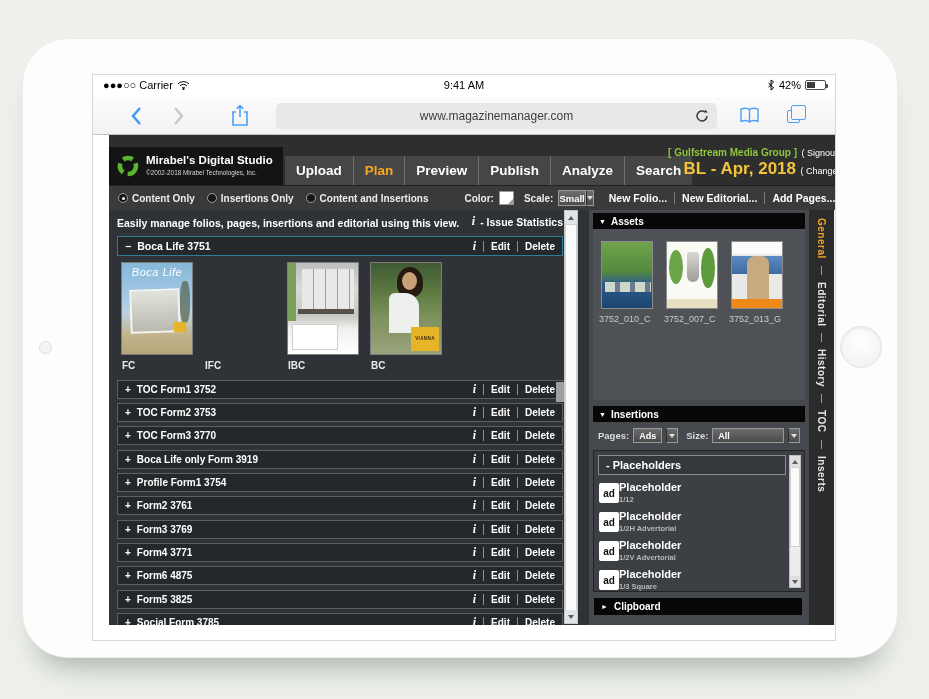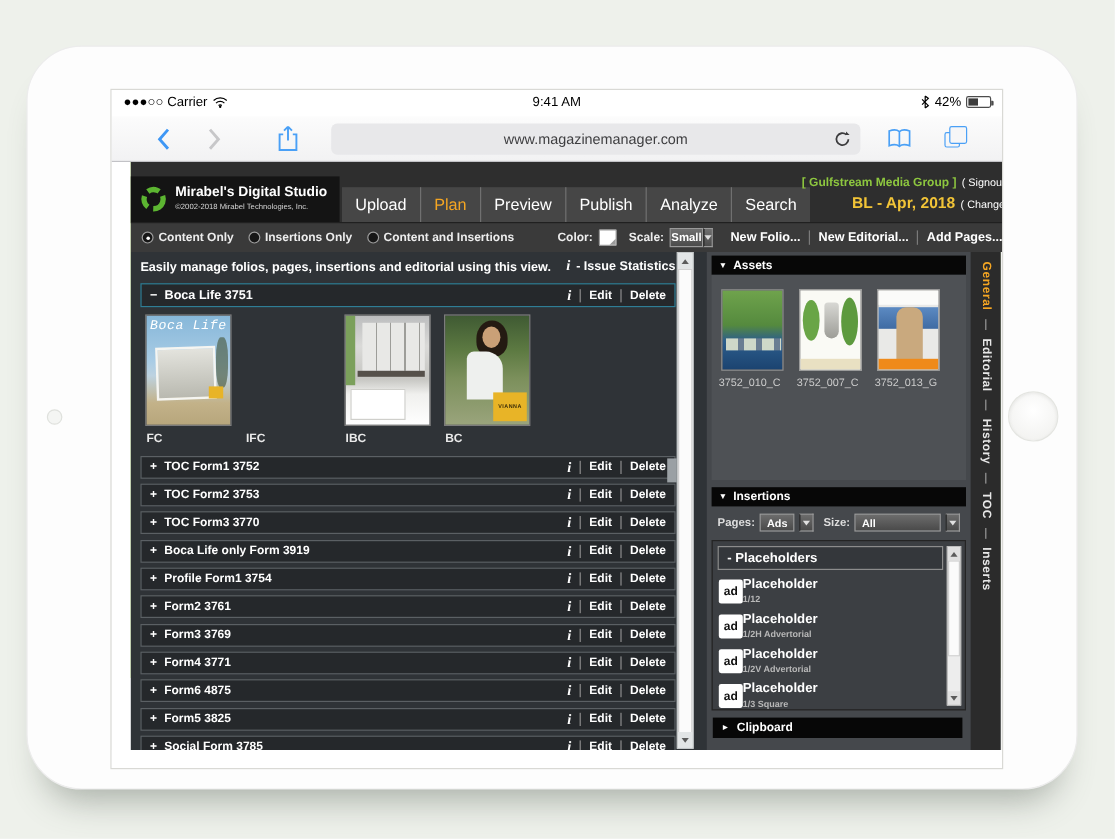--- a/index.html
+++ b/index.html
@@ -40,28 +40,28 @@
 
   
   .app{position:absolute;left:16px;top:60px;width:742px;height:430px;background:#84cc16}
   .app-header{position:absolute;left:0;top:0;width:742px;height:50px;background:#2e2e2e}
   .logo-box{position:absolute;left:0;top:12px;width:174px;height:38px;background:#141414;
             display:flex;align-items:center;gap:6px;padding:0 7px}
   .logo-text{display:flex;flex-direction:column;line-height:12px}
   .logo-title{font-size:11.5px;font-weight:bold;color:#fff}
   .logo-copy{font-size:6.4px;color:#d6d6d6;margin-top:1px}
   .mainnav{position:absolute;left:176px;bottom:0;height:29px;display:flex;background:#464646}
-  .mainnav .tab{padding:0 11px;line-height:29px;font-size:13.5px;font-weight:normal;color:#fff;
+  .mainnav .tab{padding:0 11px;line-height:29px;font-size:13.5px;font-weight:bold;color:#fff;
                 border-left:1px solid #707070}
   .mainnav .tab:first-child{border-left:none}
   .mainnav .tab.active{color:#f5a623}
   .account{position:absolute;right:8px;top:8px;text-align:right;line-height:16px;white-space:nowrap}
   .acct-grp{color:#8dc63f;font-size:10px;font-weight:bold}
   .acct-sm{color:#fff;font-size:9px}
-  .acct-iss{color:#f2c437;font-size:13px;font-weight:bold}
+  .acct-iss{color:#f2c437;font-size:17px;font-weight:bold}
 
   .app-toolbar{position:absolute;left:0;top:50px;width:742px;height:25px;background:#3a3a3a;
                border-top:1px solid #202020;display:flex;align-items:center;padding:0 9px;
                font-size:10px;font-weight:bold;color:#ededed;white-space:nowrap}
   .radio{width:10px;height:10px;border-radius:50%;background:#161616;border:1px solid #9c9c9c;
          position:relative;margin-right:4px;flex:none}
   .radio.sel::after{content:"";position:absolute;left:2.5px;top:2.5px;width:3px;height:3px;border-radius:50%;background:#fff}
   .rlabel{margin-right:12px}
   .swatch{width:15px;height:14px;background:#fff;border:1px solid #9a9a9a;border-radius:1px;
           position:relative;margin:0 10px 0 5px;flex:none}
@@ -144,21 +144,21 @@
              display:flex;flex-direction:column;align-items:center;padding-top:8px;gap:7px}
   .vtab{writing-mode:vertical-rl;font-size:10px;font-weight:bold;color:#e8e8e8;letter-spacing:.5px}
   .vtab.active{color:#f5a623}
   .vsep{width:1px;height:9px;background:#9a9a9a}
 
   .white-bottom{position:absolute;left:0;top:550px;width:742px;height:15px;background:#fff}
 
   
   .art-fc{background:linear-gradient(180deg,#86b7d9 0%,#a9cce5 42%,#bdd2e0 55%,#c3b289 80%,#b7a67c 100%)}
   .art-fc .cover-title{position:absolute;left:0;top:3px;width:100%;text-align:center;
-      font-family:Liberation Mono, monospace;font-style:italic;color:#fff;font-size:11px;letter-spacing:.5px}
+      font-family:Liberation Sans, sans-serif;font-style:italic;color:#fff;font-size:11px;letter-spacing:.5px}
   .art-fc .photo{position:absolute;left:8px;top:26px;width:50px;height:44px;background:linear-gradient(#e3e3dd,#b9b9b0);
       border:2px solid #f5f5f1;transform:rotate(-2deg)}
   .art-fc .palm{position:absolute;right:2px;top:18px;width:10px;height:42px;background:#4a5a40;border-radius:40%;opacity:.65}
   .art-fc .star{position:absolute;right:6px;bottom:22px;width:12px;height:10px;background:#e8b427}
   .art-ifc{background:#fff}
   .art-ifc .brand{position:absolute;left:0;top:6px;width:100%;text-align:center;font-size:7.5px;font-weight:bold;
       letter-spacing:1.5px;color:#222}
   .art-ifc .ring{position:absolute;width:14px;height:14px;border:2px solid #b5b5b5;border-radius:50%}
   .art-ifc .r1{left:20px;top:26px}.art-ifc .r2{left:33px;top:28px}
   .art-ifc .gem{position:absolute;left:31px;top:25px;width:6px;height:6px;background:#eac435;transform:rotate(45deg)}

